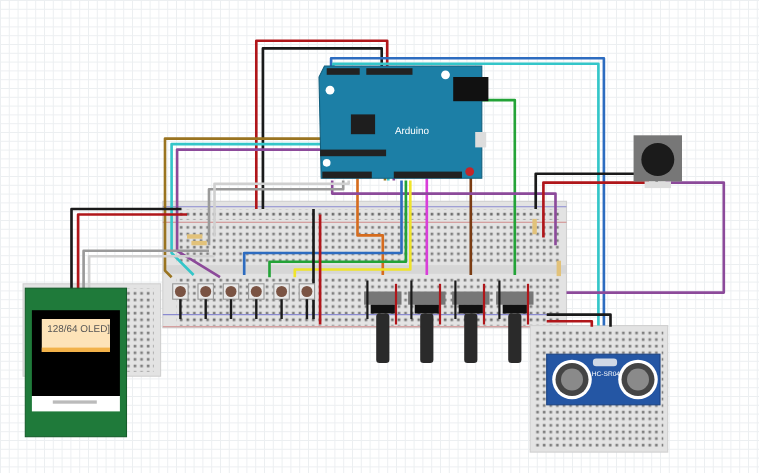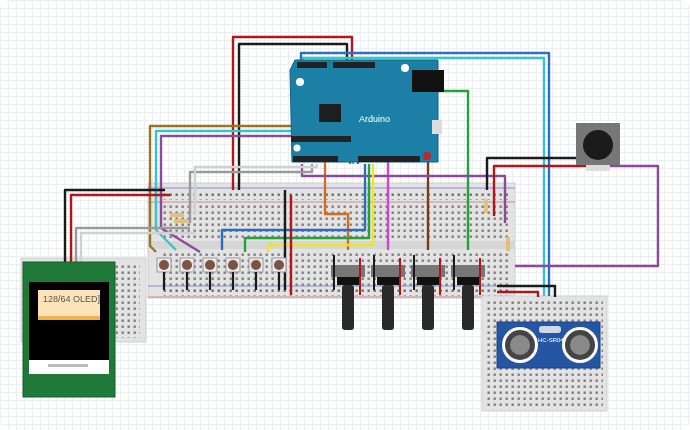--- a/index.html
+++ b/index.html
@@ -1,20 +1,20 @@
 <!DOCTYPE html>
 <html><head>
 <meta charset="utf-8">
 <style>
   html,body{margin:0;padding:0;background:#fff;}
   body{width:690px;height:430px;overflow:hidden;font-family:"Liberation Sans",sans-serif;}
   #canvas{position:absolute;left:0;top:0;width:690px;height:430px;
     background-color:#fff;
     background-image:linear-gradient(#eceff1 1px,transparent 1px),linear-gradient(90deg,#eceff1 1px,transparent 1px);
-    background-size:8px 8px;border-radius:10px;}
+    background-size:8px 8px;}
   svg{position:absolute;left:0;top:0;}
   .lbl{font-family:"Liberation Sans",sans-serif;}
 </style>
 </head>
 <body>
 
 <div id="canvas">
 <svg width="690" height="430" viewBox="0 0 690 430">
   <defs>
     <pattern id="holes" width="6" height="6" patternUnits="userSpaceOnUse">

